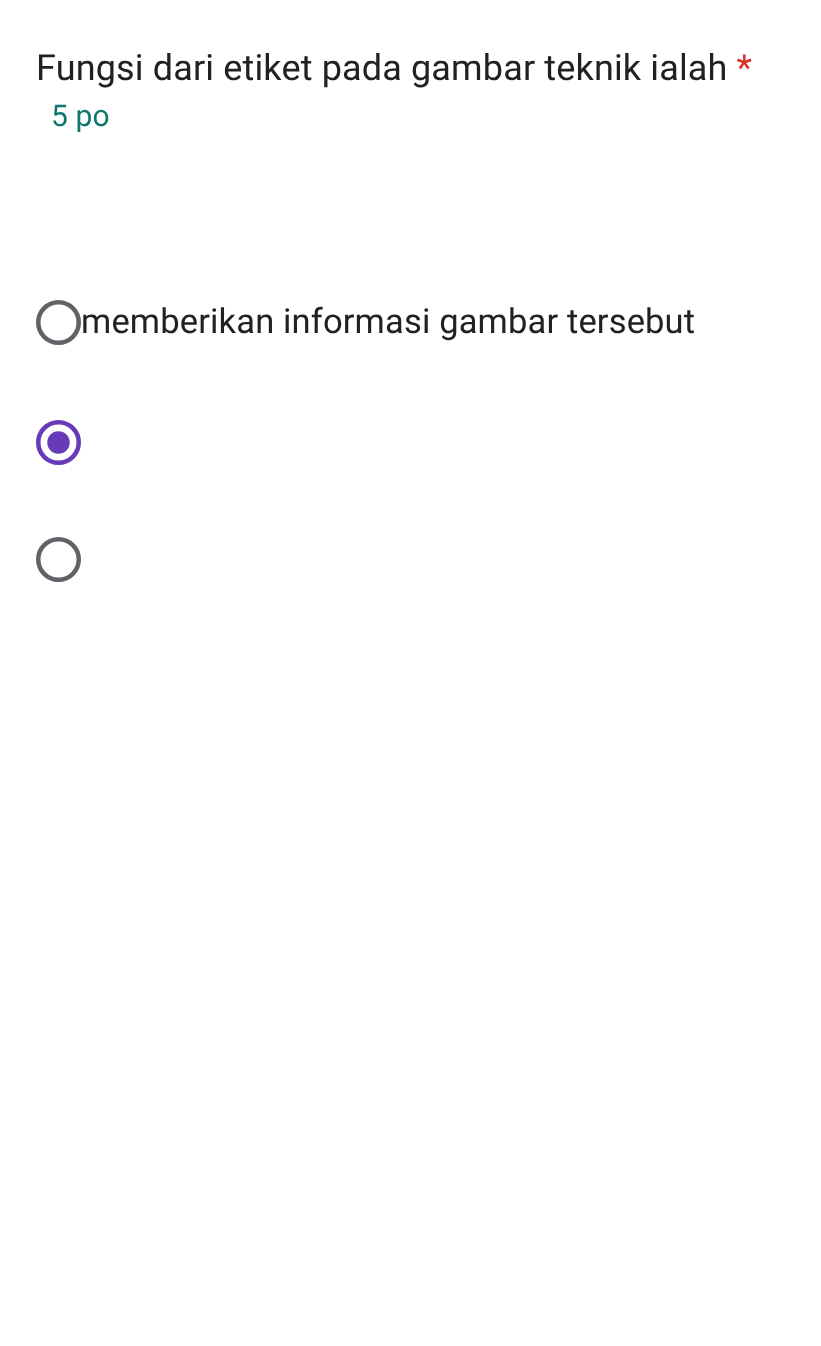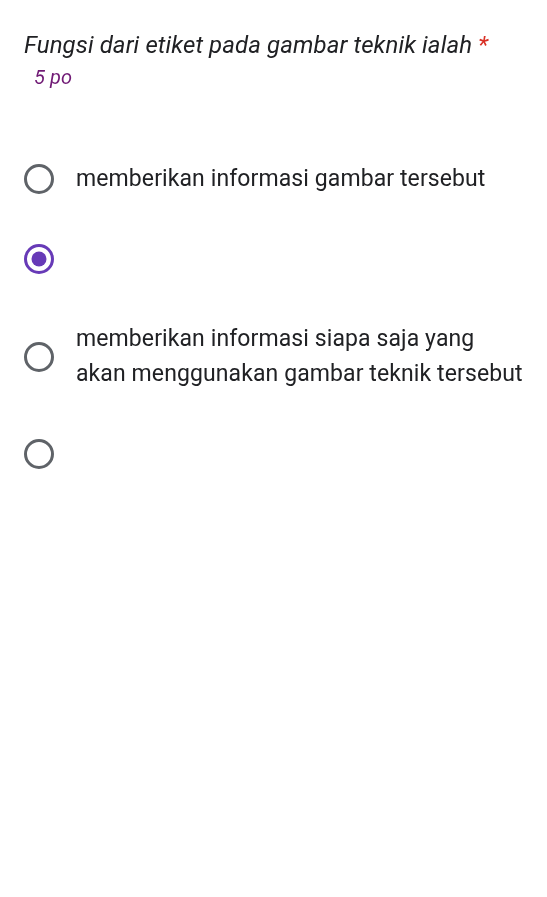--- a/index.html
+++ b/index.html
@@ -16,46 +16,44 @@
     overflow: hidden;
     padding: 28px 24px 24px 24px;
   }
   .question-header {
     display: flex;
     align-items: baseline;
     flex-wrap: wrap;
     font-size: 24px;
     line-height: 1.45;
     letter-spacing: 0.1px;
-    margin-bottom: 70px;
-    font-style: italic;
+    margin-bottom: 106px;
   }
   .question-text {
     font-weight: 400;
   }
   .required-star {
     color: #d93025;
     margin-left: 6px;
     font-size: 24px;
   }
   .points {
-    color: #701a75;
+    color: #0f766e;
     font-size: 20px;
     margin-left: 10px;
     white-space: nowrap;
   }
   .options {
     display: flex;
     flex-direction: column;
     gap: 48px;
   }
   .option {
     display: flex;
     align-items: center;
-    gap: 22px;
     cursor: pointer;
   }
   .radio {
     width: 30px;
     height: 30px;
     border-radius: 50%;
     border: 3px solid #5f6368;
     flex-shrink: 0;
     position: relative;
   }
@@ -92,18 +90,14 @@
 <div class="options">
   <div class="option">
     <div class="radio"></div>
     <div class="option-label">memberikan informasi gambar tersebut</div>
   </div>
   <div class="option">
     <div class="radio selected"></div>
   </div>
   <div class="option">
     <div class="radio"></div>
-    <div class="option-label">memberikan informasi siapa saja yang akan menggunakan gambar teknik tersebut</div>
-  </div>
-  <div class="option">
-    <div class="radio"></div>
   </div>
 </div>
 
 </body></html>

